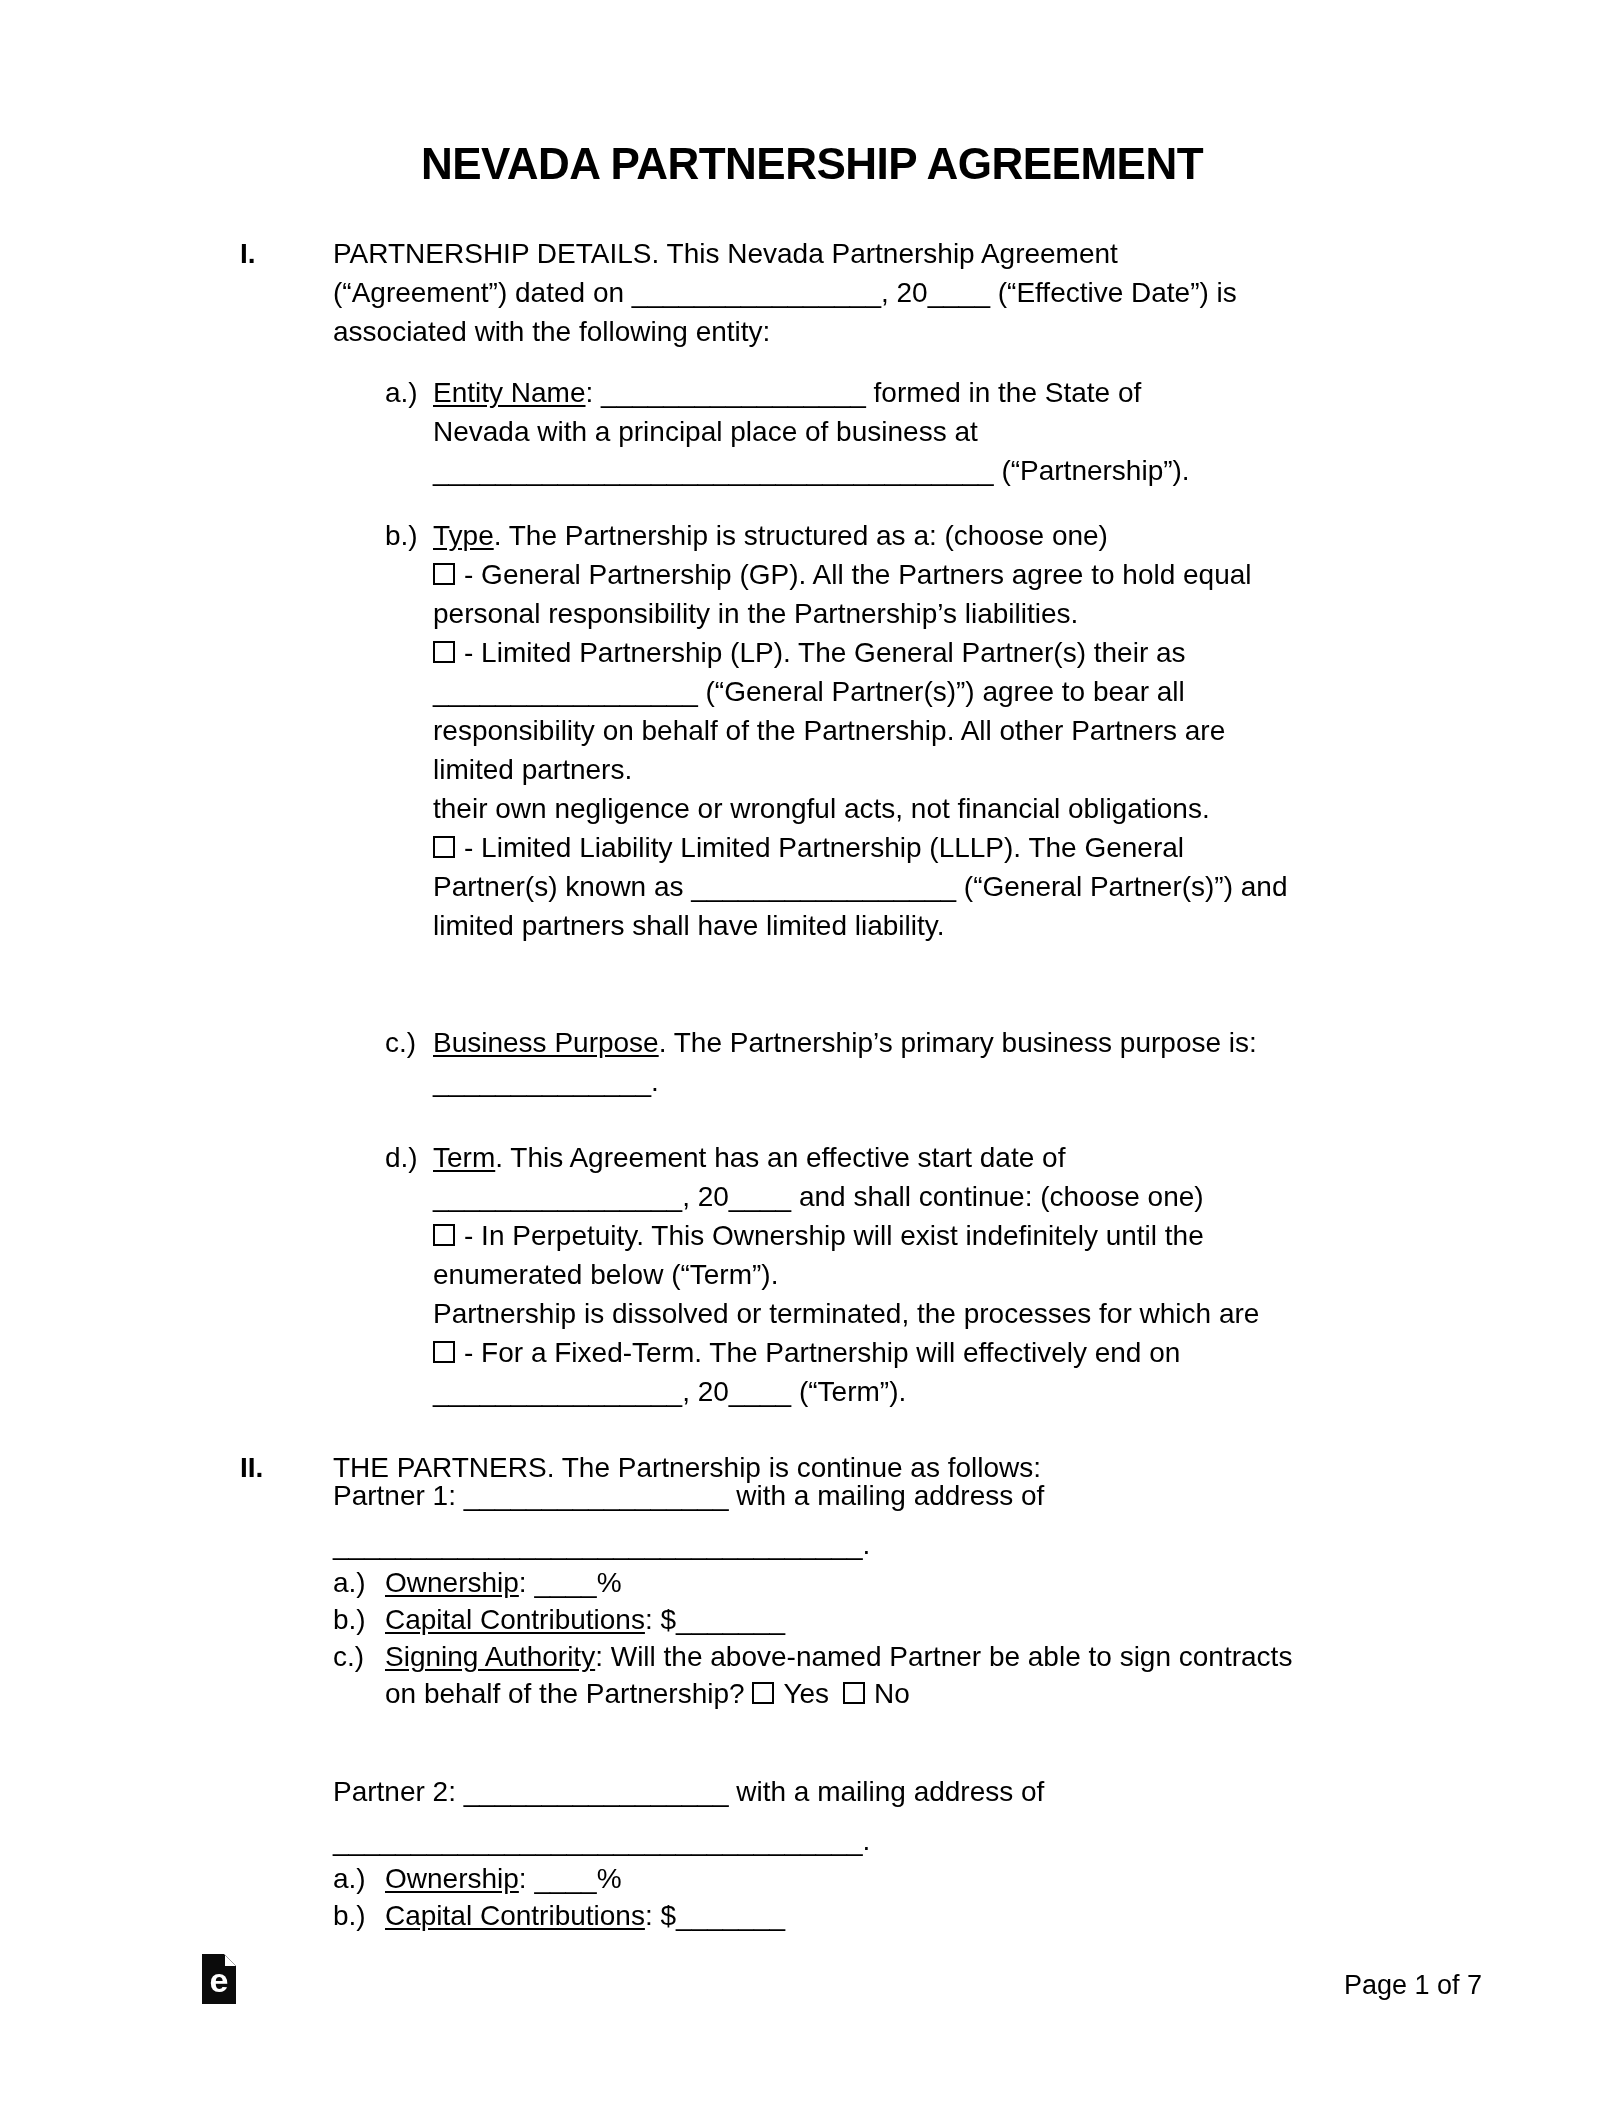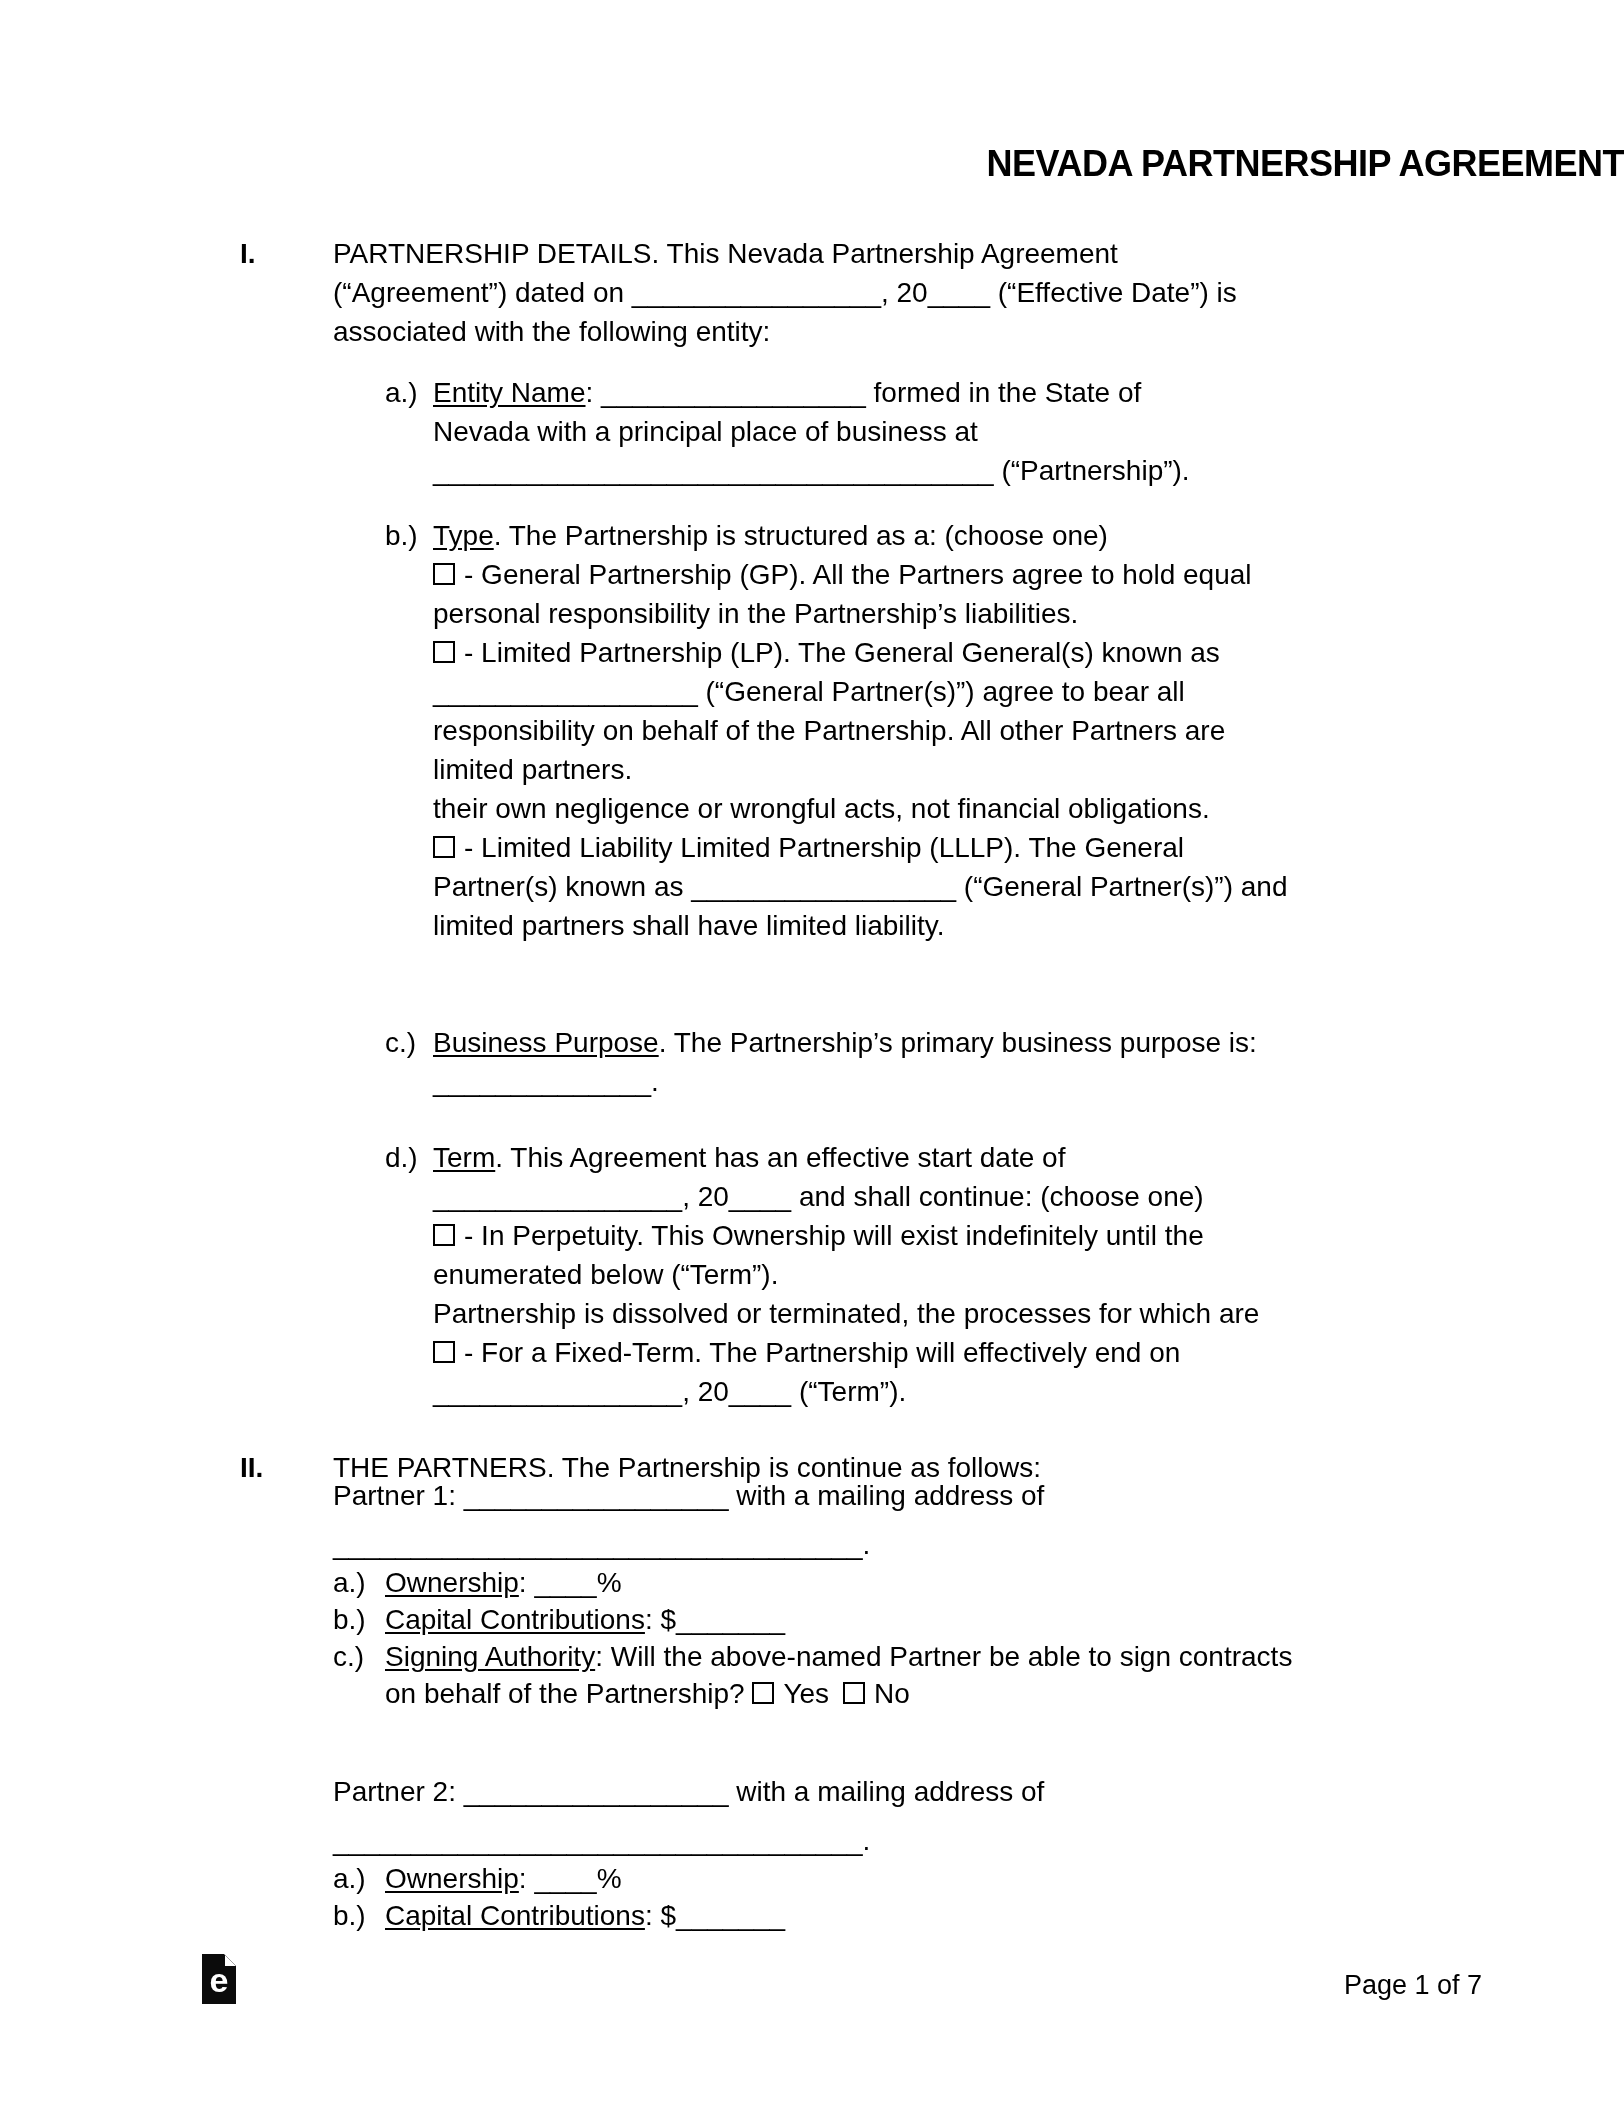--- a/index.html
+++ b/index.html
@@ -3,21 +3,21 @@
 <meta charset="utf-8">
 <style>
   html,body { margin:0; padding:0; background:#ffffff; }
   .page {
     position:relative; width:1624px; height:2101px; background:#ffffff;
     font-family:"Liberation Sans", sans-serif; font-size:28px; color:#000;
     overflow:hidden;
   }
   .title {
     position:absolute; top:138px; left:0; width:100%;
-    text-align:right; font-size:36px; font-weight:700; line-height:52px;
+    text-align:center; font-size:44px; font-weight:700; line-height:52px;
     letter-spacing:-0.5px;
   }
   .block { position:absolute; left:0; width:1624px; }
   .line { position:relative; height:39px; line-height:39px; white-space:nowrap; }
   .pline { height:37px; line-height:37px; }
   .spacer10 { height:10px; }
   .pl333 { padding-left:333px; }
   .pl385 { padding-left:385px; }
   .pl433 { padding-left:433px; }
   .n240 { position:absolute; left:240px; top:0; font-weight:700; }
@@ -78,21 +78,21 @@
       <span class="n385">b.)</span>
       <span class="u">Type</span><span>. The Partnership is structured as a: (choose one)</span>
     </div>
     <div class="line pl433">
       <span class="cb"></span><span class="b">- General Partnership (GP)</span><span>. All the Partners agree to hold equal</span>
     </div>
     <div class="line pl433">
       <span>personal responsibility in the Partnership’s liabilities.</span>
     </div>
     <div class="line pl433">
-      <span class="cb"></span><span class="b">- Limited Partnership (LP)</span><span>. The General General(s) known as</span>
+      <span class="cb"></span><span class="b">- Limited Partnership (LP)</span><span>. The General Partner(s) their as</span>
     </div>
     <div class="line pl433">
       <span class="blank">_________________</span><span> (“General Partner(s)”) agree to bear all</span>
     </div>
     <div class="line pl433">
       <span>responsibility on behalf of the Partnership. All other Partners are</span>
     </div>
     <div class="line pl433">
       <span>limited partners.</span>
     </div>

